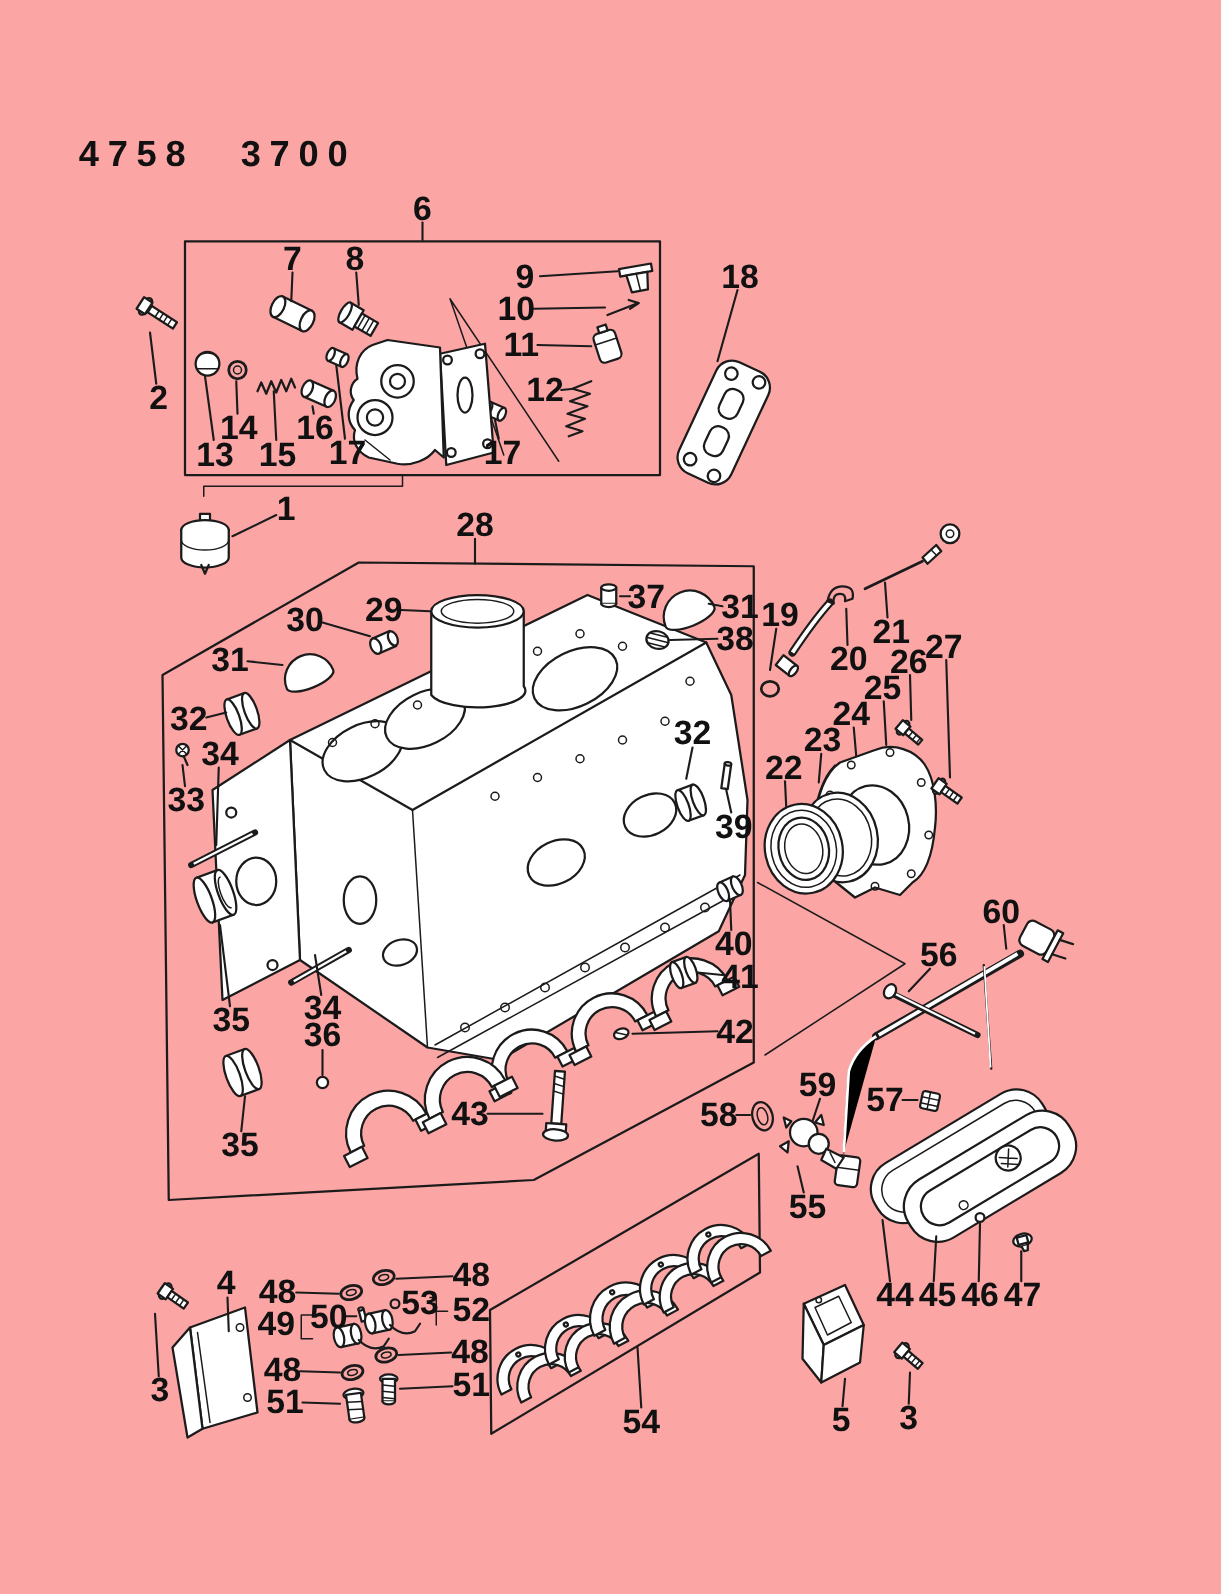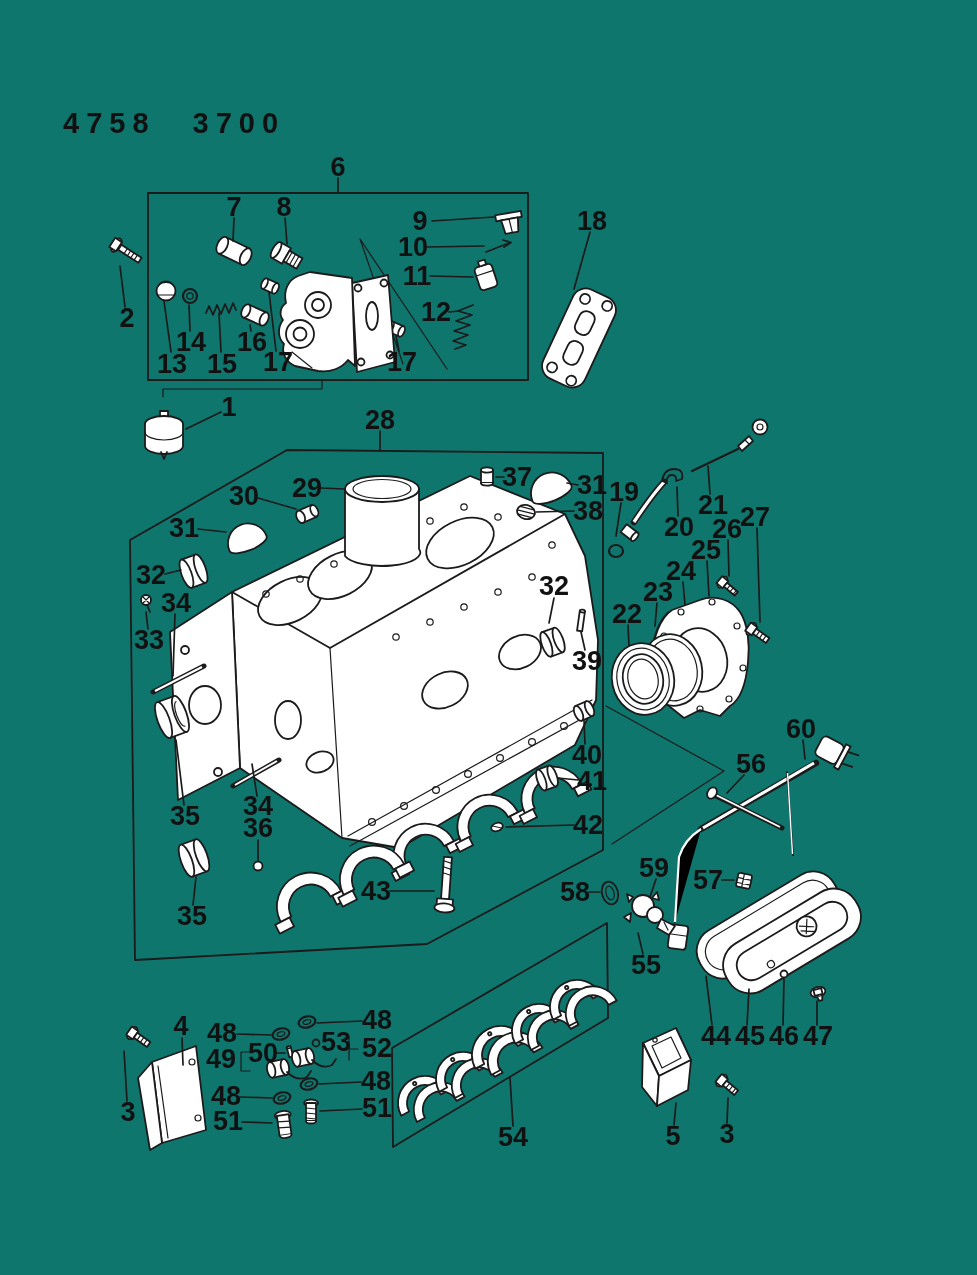--- a/index.html
+++ b/index.html
@@ -1,17 +1,17 @@
 <!DOCTYPE html>
 <html><head>
 <meta charset="utf-8">
 <style>
   html,body{margin:0;padding:0;background:#ffffff;}
   body{font-family:"Liberation Sans", sans-serif;}
-  .page{position:relative;width:977px;height:1275px;background:#0f766e;overflow:hidden;}
+  .page{position:relative;width:977px;height:1275px;background:#fca5a5;overflow:hidden;}
   svg{display:block;}
   
   .art{stroke:#1b1b1b;fill:none;stroke-width:1.8;stroke-linecap:round;stroke-linejoin:round;}
   .f{fill:#ffffff;}           
   .thin{stroke-width:1.2;}
   .mid{stroke-width:2.2;}
   .fat{stroke-width:5;}
   .fat2{stroke-width:6.5;}
   .core{stroke:#ffffff;}      
   .callout-text{font-family:"Liberation Sans", sans-serif;font-weight:700;font-size:27px;fill:#111111;stroke:none;}

